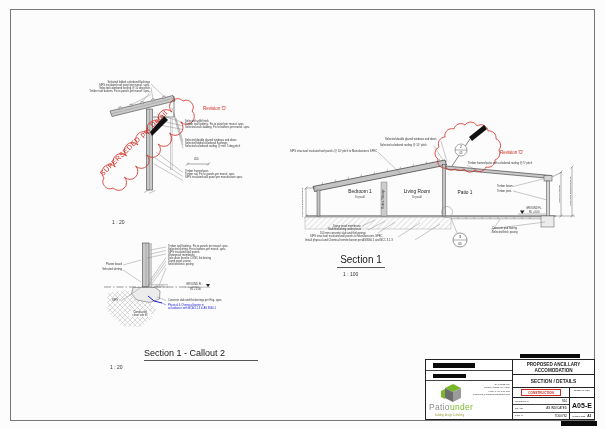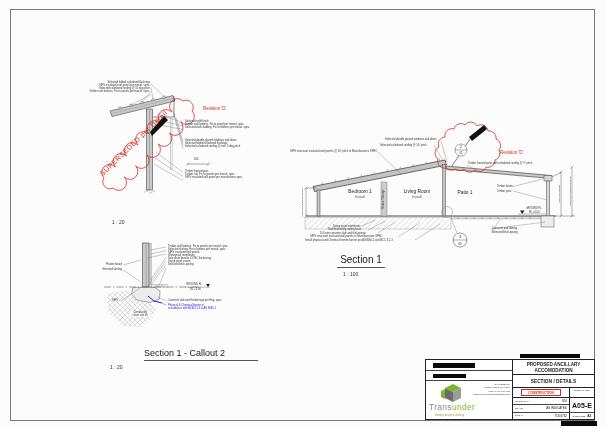--- a/index.html
+++ b/index.html
@@ -352,21 +352,21 @@
           <polygon points="6,6 14,10 14,20 6,16" fill="#6d6d6d"></polygon>
           <polygon points="22,6 14,10 14,20 22,16" fill="#9b9b9b"></polygon>
           <polygon points="2,9 6,7 6,17 2,15" fill="#7ab829"></polygon>
         </svg>
         <div class="addr">
           <div>30 WOOD ST,</div>
           <div>FREMANTLE WA 6160</div>
           <div>Mob: 0447 177 115</div>
           <div>enquiries@transformdrafting.com</div>
         </div>
-        <div class="logo-word"><span class="logo-gray">Trans</span><span class="logo-green">under</span></div>
+        <div class="logo-word"><span class="logo-gray">Patio</span><span class="logo-green">under</span></div>
         <div class="tagline">building design &amp; drafting</div>
       </div>
     </div>
     <div class="tb-right">
       <div class="tb-ptitle">
         <div>PROPOSED ANCILLARY</div>
         <div>ACCOMODATION</div>
       </div>
       <div class="tb-stitle">SECTION / DETAILS</div>
       <div class="tb-status">

